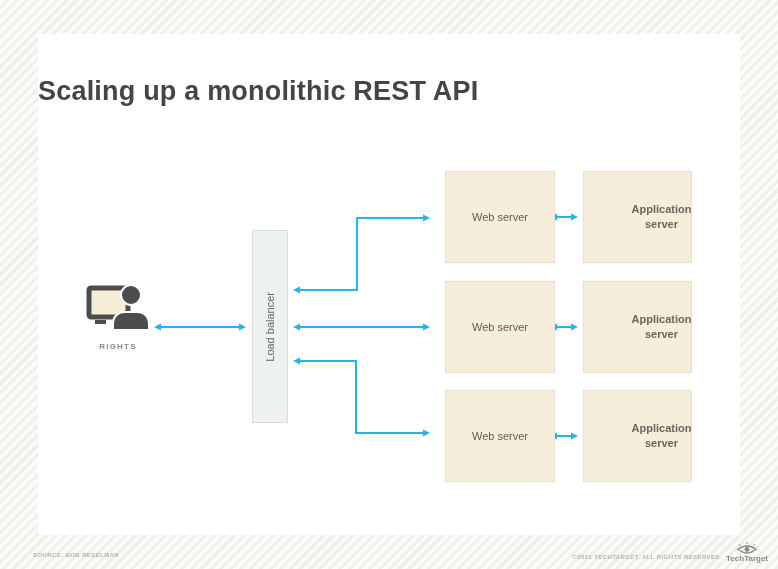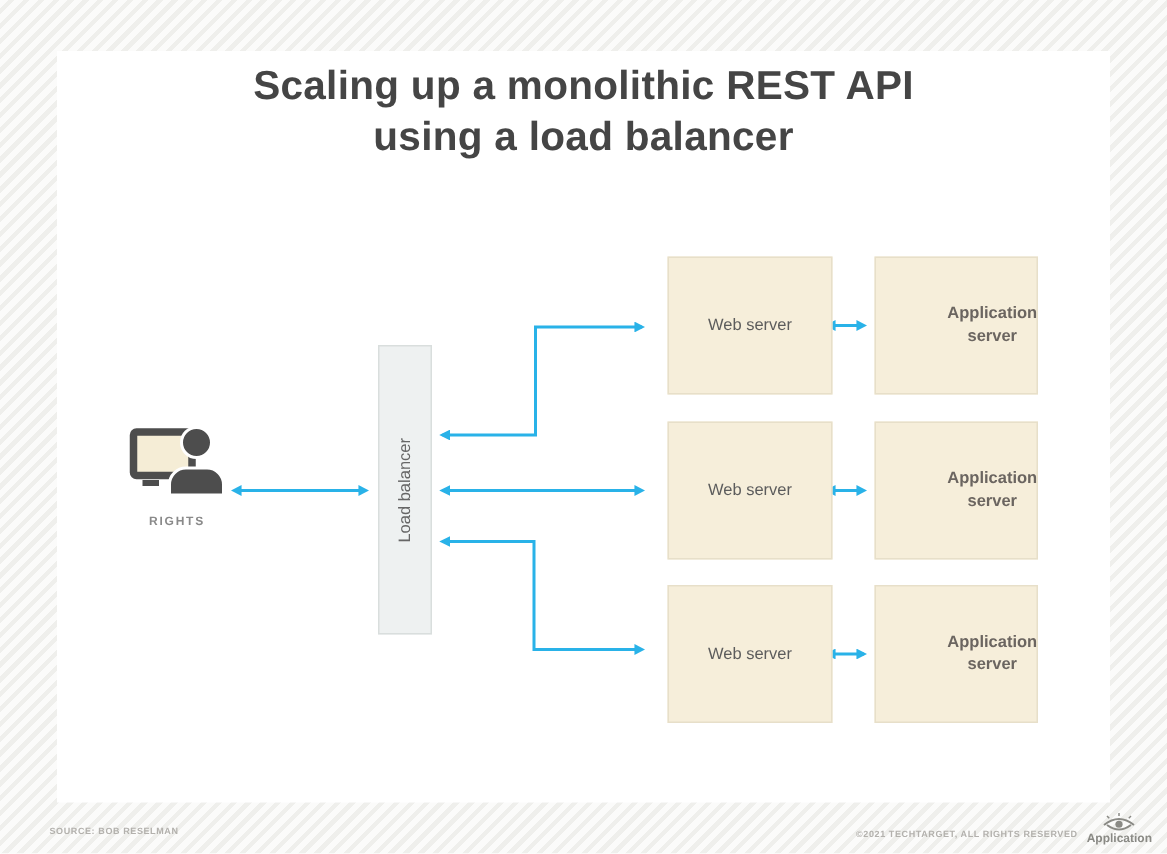--- a/index.html
+++ b/index.html
@@ -10,22 +10,22 @@
   }
   .stripes{
     position:absolute;inset:0;
     background:repeating-linear-gradient(135deg,#fbfbfa 0px,#fbfbfa 4px,#efefec 4px,#efefec 7px);
   }
   .canvas{
     position:absolute;left:38px;top:34px;width:702px;height:501px;
     background:#ffffff;
   }
   .title{
-    position:absolute;left:38px;top:40px;width:702px;margin:0;
-    text-align:center;font-size:27px;font-weight:bold;line-height:1.26;
+    position:absolute;left:38px;top:74px;width:702px;margin:0;
+    font-size:27px;font-weight:bold;line-height:1.26;
     color:var(--title-color,#454545);letter-spacing:.2px;
   }
   .title span{display:block;}
   .arrows{position:absolute;left:0;top:0;width:778px;height:569px;pointer-events:none;}
   .arrows path{stroke:var(--arrow,#29b2e8);stroke-width:2;fill:none;}
   .box{
     position:absolute;display:flex;align-items:center;justify-content:center;
     background:var(--box-fill,#f6eeda);border:1px solid var(--box-border,#e7dfc9);
     box-sizing:border-box;text-align:center;
   }
@@ -59,21 +59,20 @@
   .brand .bname{font-size:8px;font-weight:bold;color:#8a8a85;margin-top:1px;}
 </style>
 </head>
 <body>
 
 <div class="stripes"></div>
 <div class="canvas"></div>
 
 <h1 class="title">
   <span>Scaling up a monolithic REST API</span>
-  <span>using a load balancer</span>
 </h1>
 
 <svg class="arrows" viewBox="0 0 778 569">
   <defs>
     <marker id="ah" viewBox="0 0 10 10" refX="7" refY="5" markerWidth="3.6" markerHeight="3.6" orient="auto-start-reverse">
       <path d="M0,0 L10,5 L0,10 z" style="fill:var(--arrow,#29b2e8);stroke:none"></path>
     </marker>
   </defs>
   <path d="M156,327 L244,327" marker-start="url(#ah)" marker-end="url(#ah)"></path>
   <path d="M295,290 L357,290 L357,218 L428,218" marker-start="url(#ah)" marker-end="url(#ah)"></path>
@@ -122,15 +121,15 @@
 
 <div class="rights">
   <span class="copy">©2021 TECHTARGET, ALL RIGHTS RESERVED</span>
   <span class="brand">
     <svg width="26" height="13" viewBox="0 0 26 13">
       <path d="M3,9 Q13,1 23,9" style="fill:none;stroke:#8a8a85;stroke-width:1.3"></path>
       <path d="M5,9 Q13,15 21,9" style="fill:none;stroke:#8a8a85;stroke-width:1.3"></path>
       <circle cx="13" cy="8.5" r="2.4" style="fill:#8a8a85"></circle>
       <path d="M13,1 L13,3 M5,3 L6.5,4.5 M21,3 L19.5,4.5" style="stroke:#8a8a85;stroke-width:1"></path>
     </svg>
-    <span class="bname">Application</span>
+    <span class="bname">TechTarget</span>
   </span>
 </div>
 
 </body></html>

